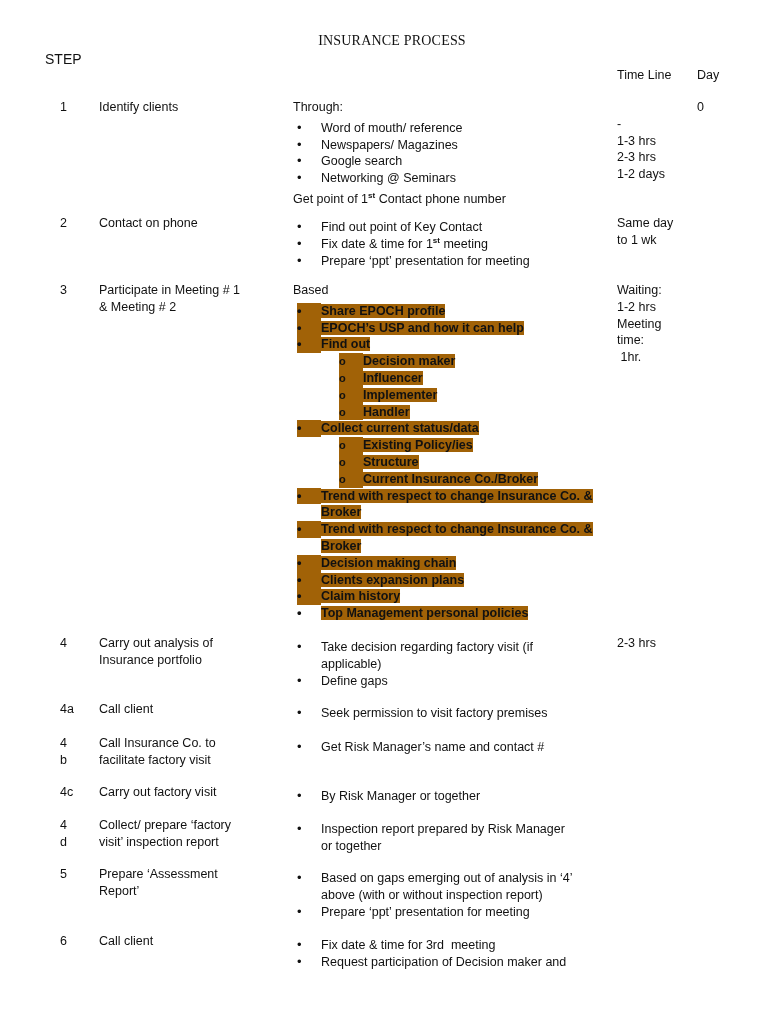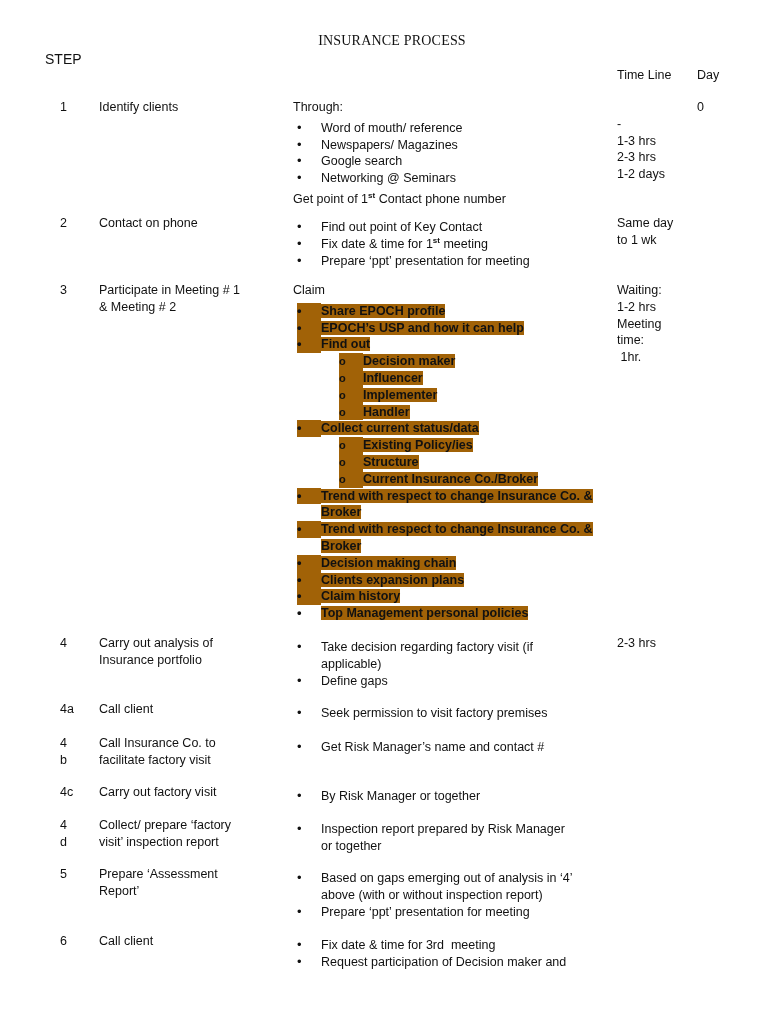--- a/index.html
+++ b/index.html
@@ -84,21 +84,21 @@
     </div>
   </div>
 
   <div class="row" style="top:282px">
     <div class="c-step">3</div>
     <div class="c-act">
       <span class="line">Participate in Meeting # 1</span>
       <span class="line">&amp; Meeting # 2</span>
     </div>
     <div class="c-det">
-      <span class="line">Claim</span>
+      <span class="line">Based</span>
       <ul class="bl hlb">
         <li><span class="hl"><span class="bullet hl"></span><span>Share EPOCH profile</span></span></li>
         <li><span class="hl"><span class="bullet hl"></span><span>EPOCH’s USP and how it can help</span></span></li>
         <li><span class="hl"><span class="bullet hl"></span><span>Find out</span></span>
           <ul class="sub">
             <li><span class="bullet hl"></span><span class="hl">Decision maker</span></li>
             <li><span class="bullet hl"></span><span class="hl">Influencer</span></li>
             <li><span class="bullet hl"></span><span class="hl">Implementer</span></li>
             <li><span class="bullet hl"></span><span class="hl">Handler</span></li>
           </ul>

